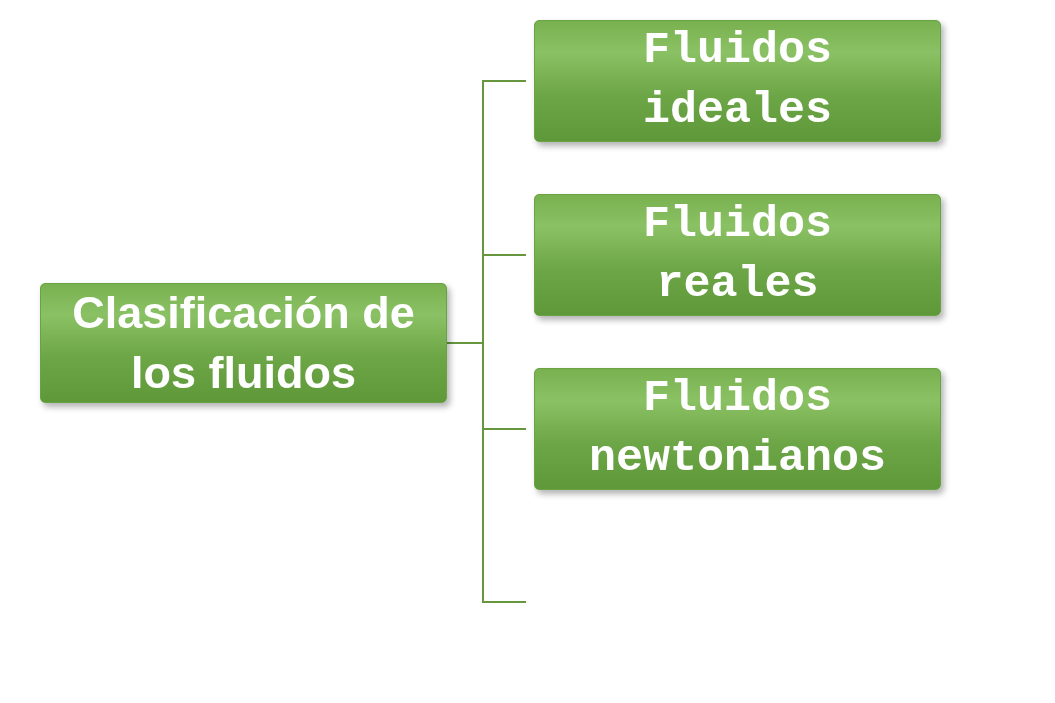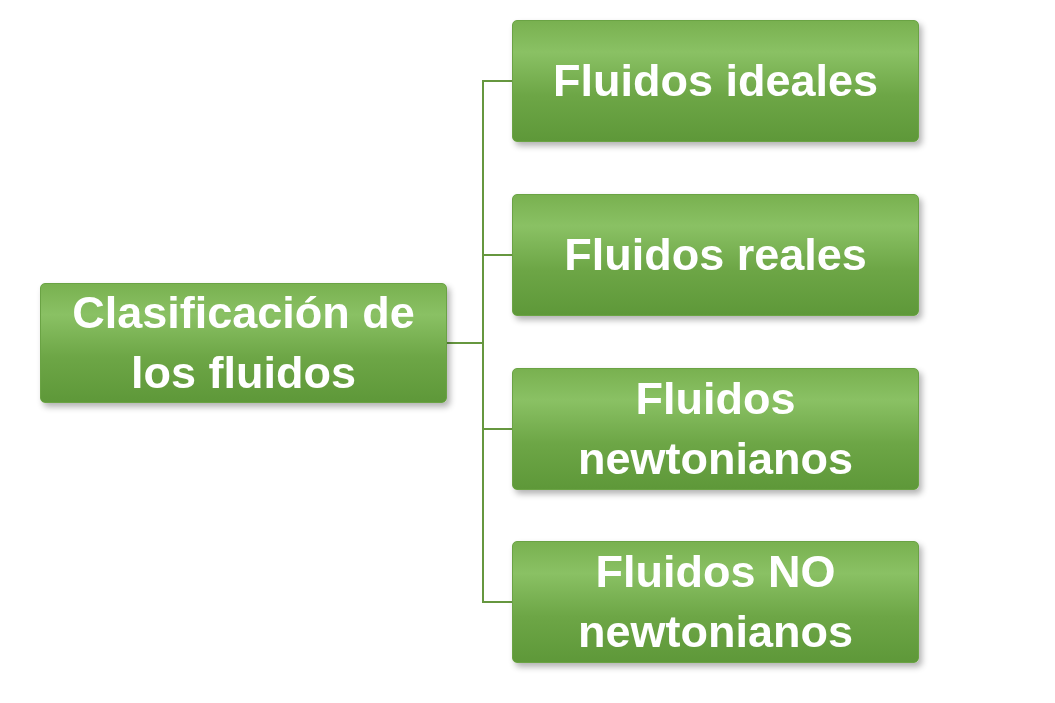--- a/index.html
+++ b/index.html
@@ -38,21 +38,21 @@
     border: 1px solid var(--box-border);
     background: linear-gradient(180deg,
       var(--box-fill-top) 0%,
       var(--box-fill-light) 26%,
       var(--box-fill-mid) 62%,
       var(--box-fill-bottom) 100%);
     box-shadow: 3px 4px 6px rgba(0,0,0,0.30);
   }
   .node .label { display: block; width: 100%; }
   .root  { left: 40px;  top: 283px; width: 407px; height: 120px; padding: 0 15px; }
-  .child { left: 512px; width: 407px; height: 122px; padding: 0 20px; }
+  .child { left: 534px; width: 407px; height: 122px; padding: 0 20px; font-family: Liberation Mono, monospace; }
   .c1 { top: 20px;  }
   .c2 { top: 194px; }
   .c3 { top: 368px; }
   .c4 { top: 541px; }
   .conn { position: absolute; background: var(--connector); }
   .conn-main   { left: 445px; top: 342px; width: 38px;  height: 2px; }
   .conn-trunk  { left: 482px; top: 80px;  width: 2px;   height: 523px; }
   .conn-branch { left: 482px; width: 44px; height: 2px; }
   .b1 { top: 80px;  }
   .b2 { top: 254px; }
@@ -77,17 +77,14 @@
 
   <div class="node child c1">
     <span class="label">Fluidos ideales</span>
   </div>
   <div class="node child c3">
     <span class="label">Fluidos newtonianos</span>
   </div>
   <div class="node child c2">
     <span class="label">Fluidos reales</span>
   </div>
-  <div class="node child c4">
-    <span class="label">Fluidos NO newtonianos</span>
-  </div>
 
 </div>
 
 </body></html>

